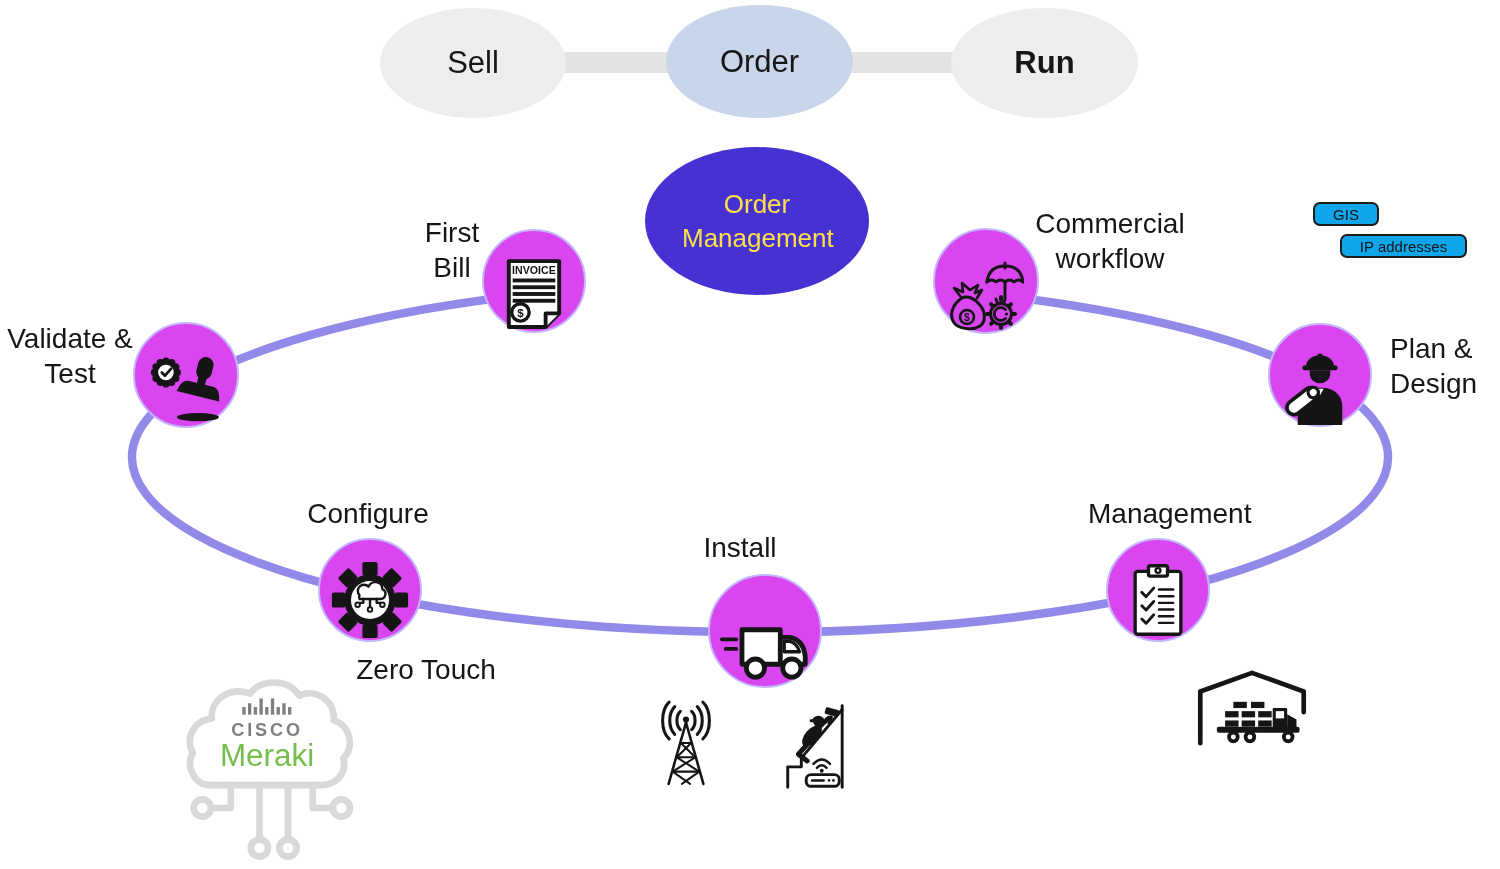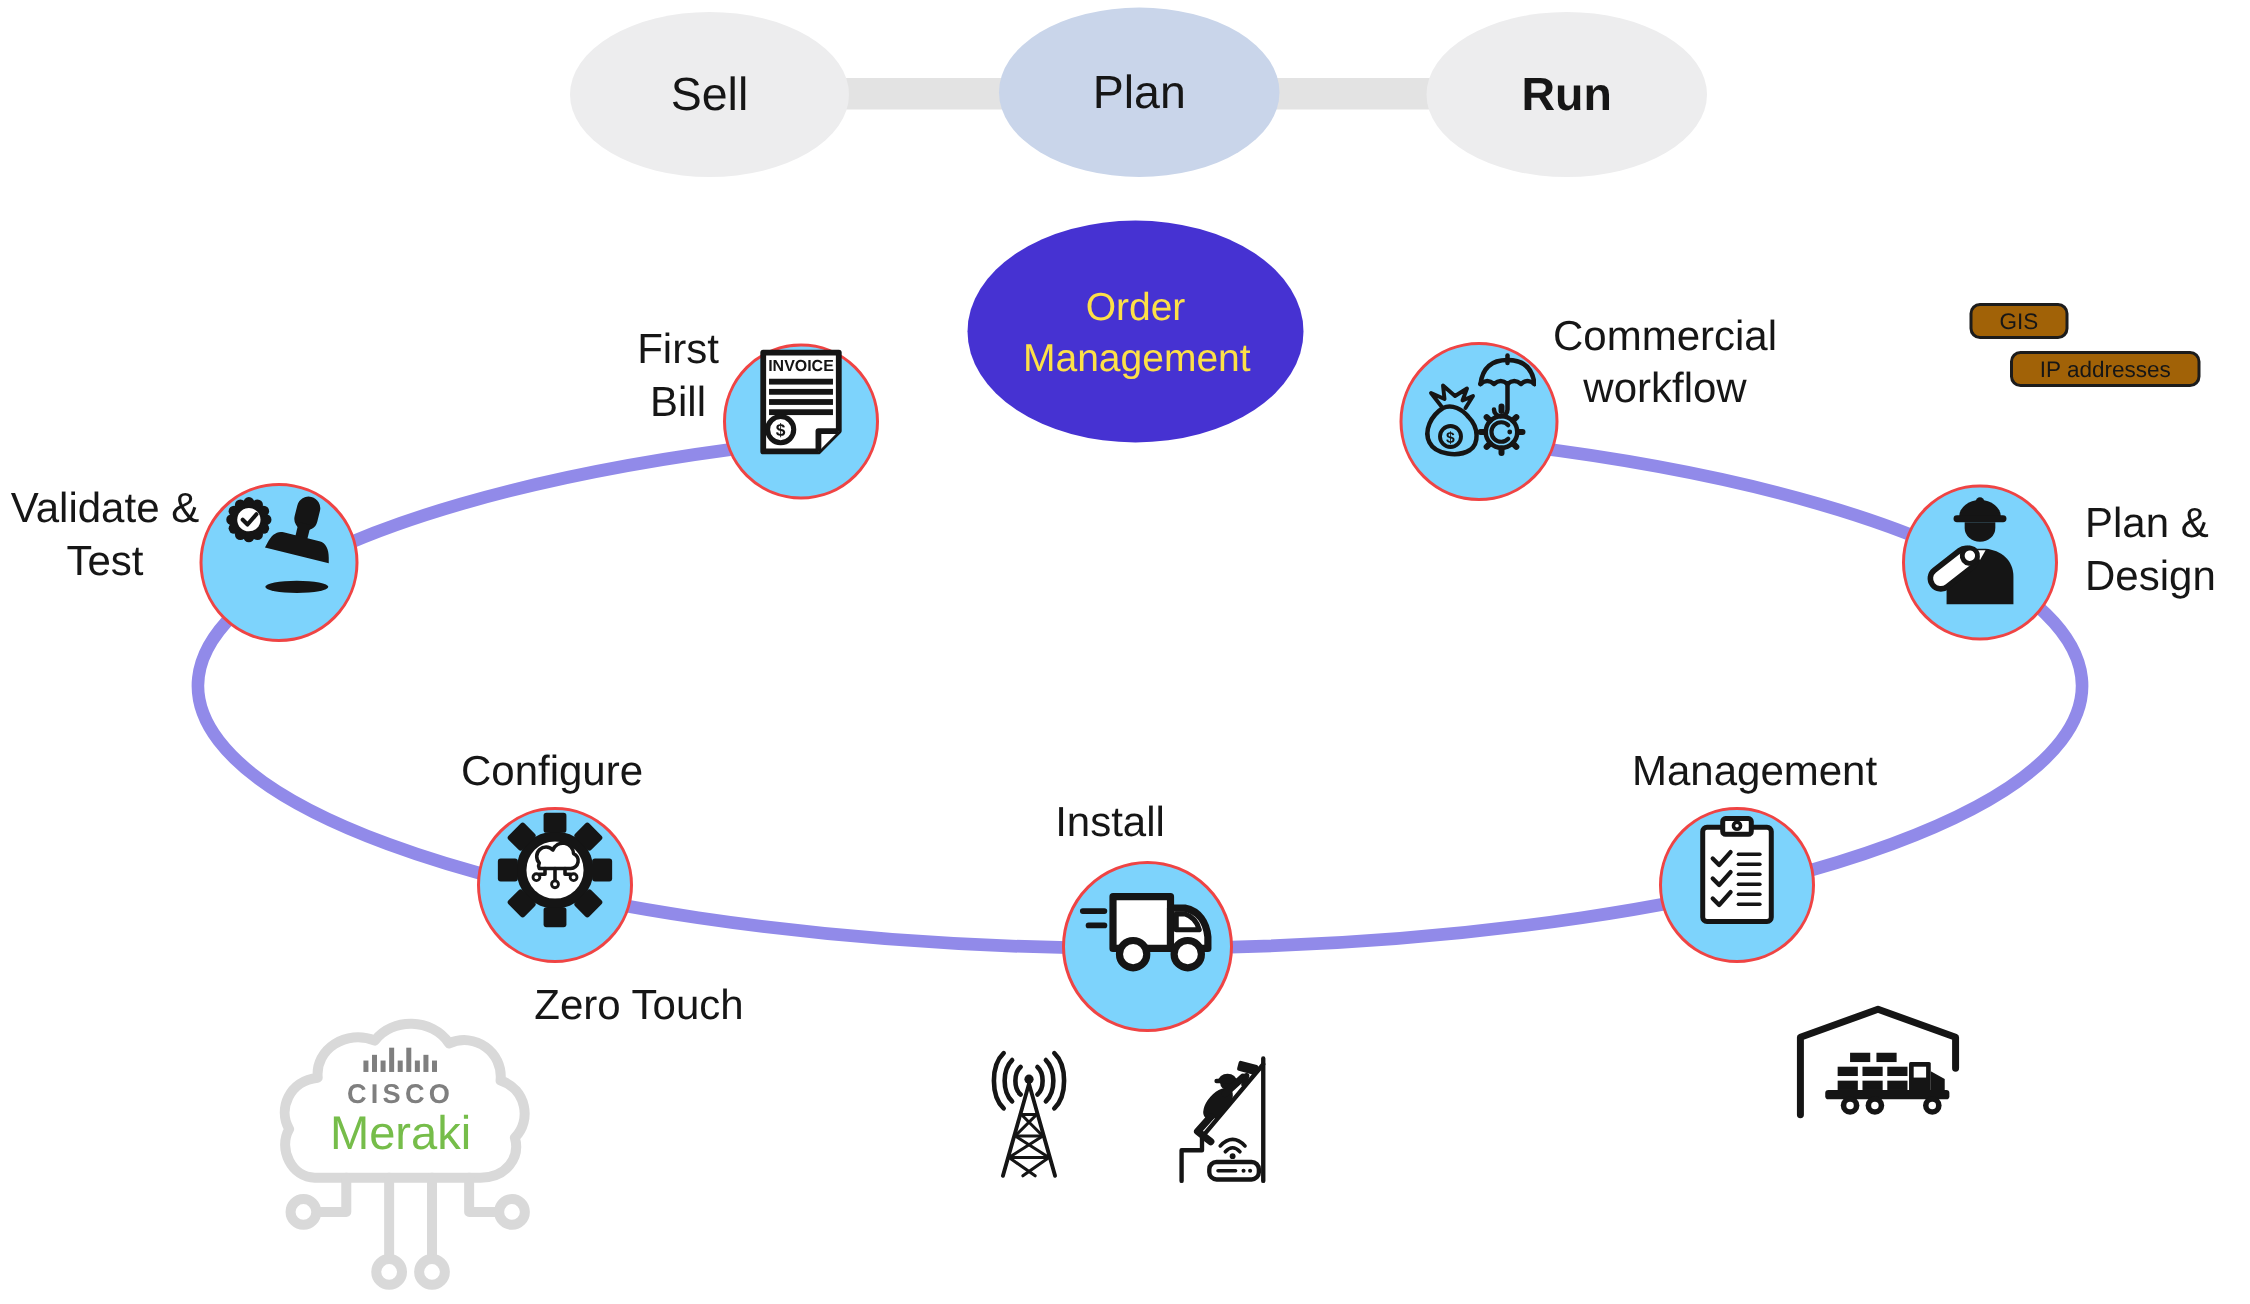--- a/index.html
+++ b/index.html
@@ -15,45 +15,45 @@
 
   
   .order-ellipse{position:absolute;left:645px;top:147px;width:224px;height:148px;border-radius:50%;
                  background:#4632d2;display:flex;align-items:center;justify-content:center;z-index:2;}
   .order-ellipse .txt{width:150px;text-align:center;color:#fde047;font-size:26px;line-height:34px;}
 
   
   .ring-svg{position:absolute;left:0;top:0;z-index:1;}
 
   
-  .node{position:absolute;background:#7dd3fc;border:2px solid #ef4444;border-radius:50%;
-        display:flex;align-items:flex-start;justify-content:center;z-index:2;box-sizing:border-box;}
+  .node{position:absolute;background:#d946ef;border:2px solid #c4b5fd;border-radius:50%;
+        display:flex;align-items:flex-end;justify-content:center;z-index:2;box-sizing:border-box;}
 
   .lbl{position:absolute;font-size:28px;line-height:35px;text-align:center;z-index:3;}
   .lbl.left{text-align:left;}
 
   
   .tag{position:absolute;border:2px solid #1c1c1c;border-radius:7px;display:flex;align-items:center;
-       justify-content:center;font-size:15px;box-sizing:border-box;background:#a16207;z-index:3;}
+       justify-content:center;font-size:15px;box-sizing:border-box;background:#0ea5e9;z-index:3;}
 
   .art{position:absolute;z-index:2;}
 </style>
 </head>
 <body>
 
 <div class="canvas">
 
   <div class="stage-bar" style="left:545px;top:52px;width:150px;"></div>
   <div class="stage-bar" style="left:830px;top:52px;width:150px;"></div>
 
   <div class="stage gray" style="left:380px;top:8px;width:186px;height:110px;">
     <span>Sell</span>
   </div>
   <div class="stage blue" style="left:666px;top:5px;width:187px;height:113px;">
-    <span>Plan</span>
+    <span>Order</span>
   </div>
   <div class="stage gray" style="left:951px;top:8px;width:187px;height:110px;font-weight:bold;">
     <span>Run</span>
   </div>
 
   <svg class="ring-svg" width="1500" height="869">
     <path d="M 534 294 A 628 175 0 1 0 986 294" fill="none" stroke="#918ae9" stroke-width="8.5" stroke-linecap="round"></path>
   </svg>
 
   <div class="order-ellipse">

